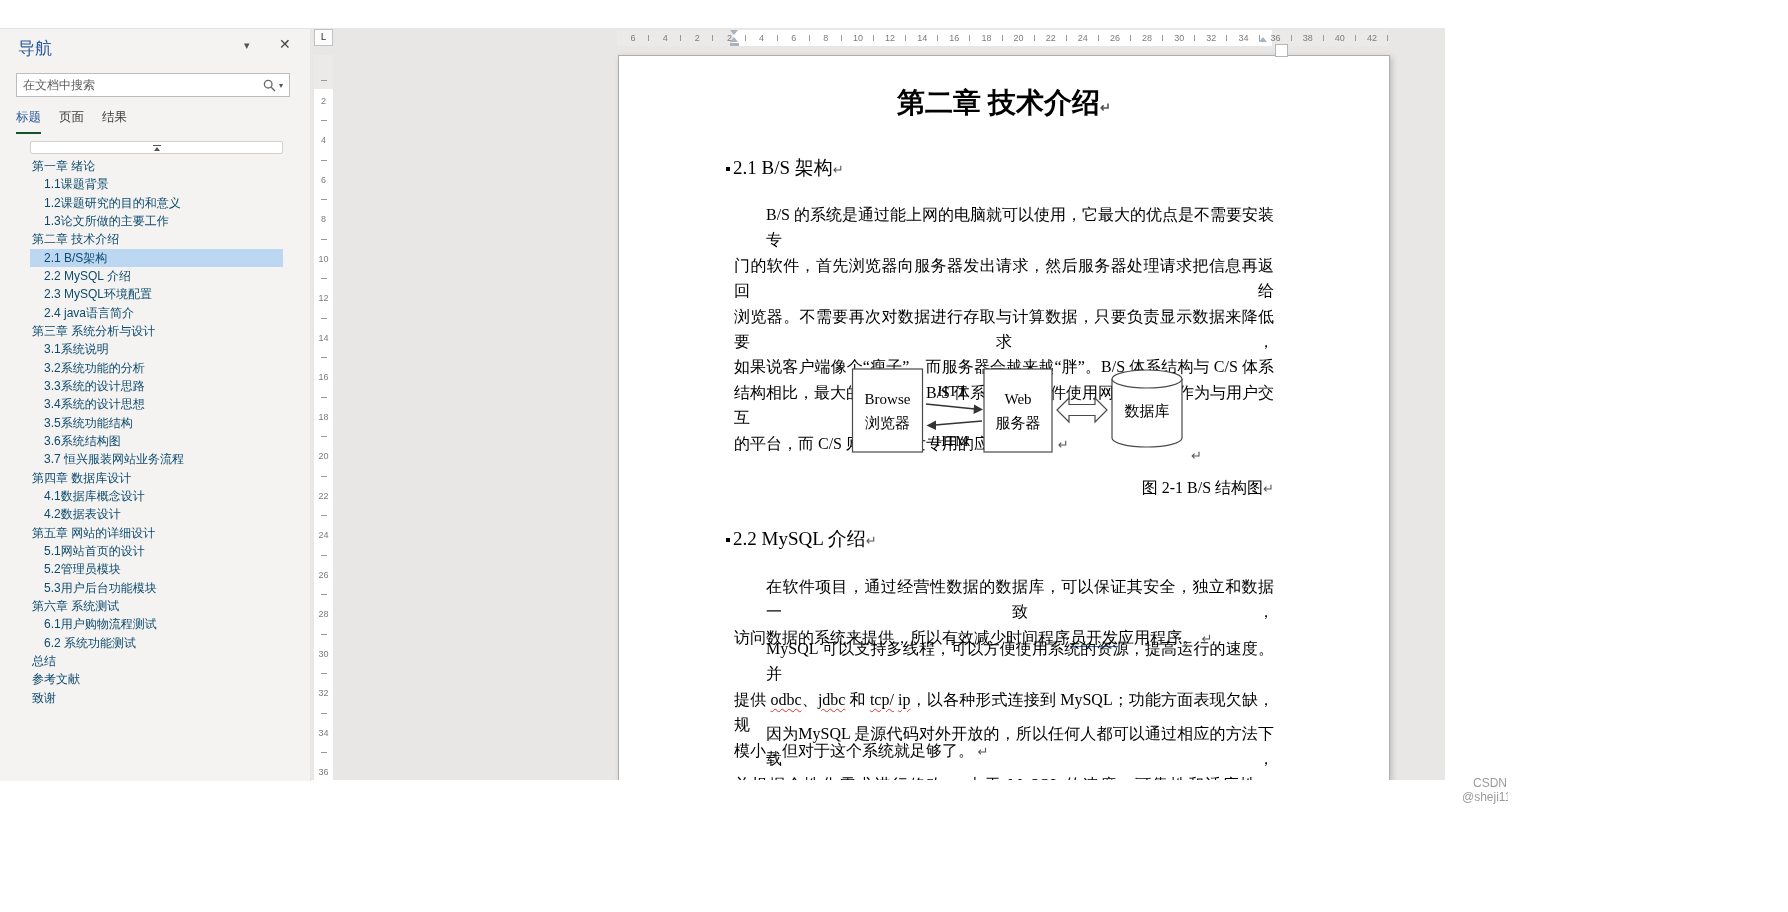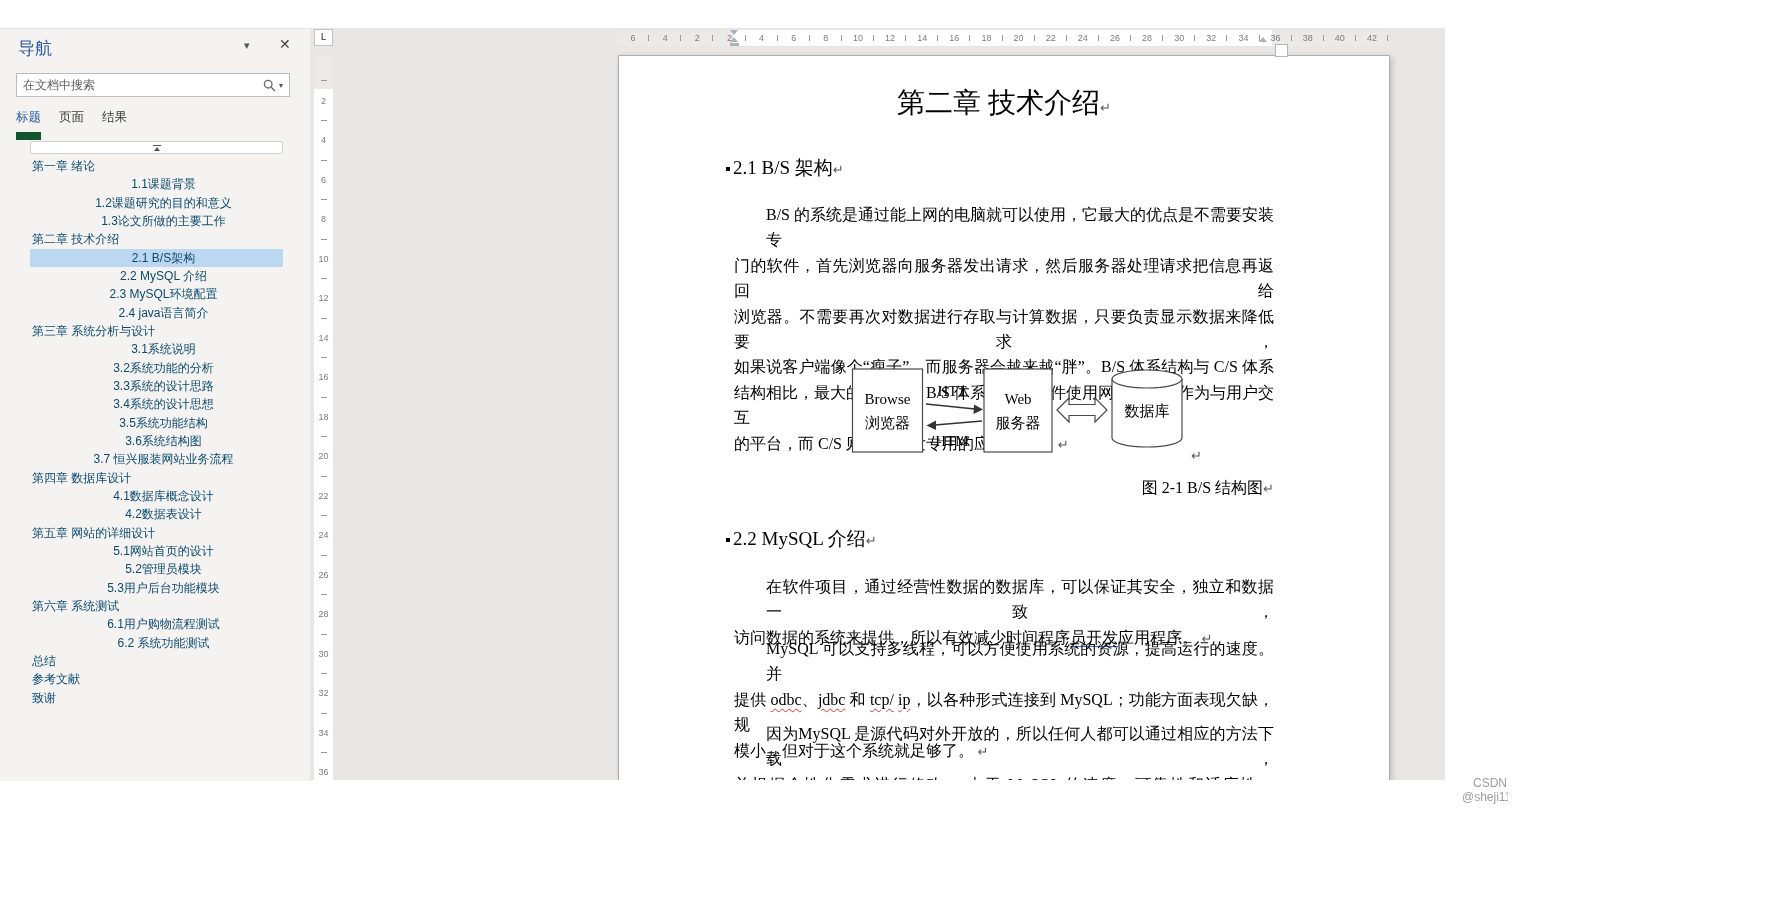--- a/index.html
+++ b/index.html
@@ -14,32 +14,32 @@
   .nav-close-btn{position:absolute;left:279px;top:7px;font-size:14px;color:#444;cursor:pointer;}
   .nav-search{position:absolute;left:16px;top:44px;width:274px;height:24px;background:#fff;
               border:1px solid #bdbdbd;display:flex;align-items:center;box-sizing:border-box;}
   .nav-search input{flex:1;border:none;outline:none;background:transparent;font-size:12px;
                     color:#333;padding:0 6px;font-family:inherit;}
   .nav-search input::placeholder{color:#5f5f5f;}
   .search-icons{display:flex;align-items:center;gap:3px;padding-right:6px;}
   .search-dd{font-size:8px;color:#555;}
   .nav-tabs{position:absolute;left:16px;top:80px;display:flex;gap:18px;font-size:12.5px;}
   .nav-tab{padding-bottom:6px;color:#3c3c3c;cursor:pointer;}
-  .nav-tab.active{color:#2a5799;border-bottom:8px solid #14532d;}
+  .nav-tab.active{color:#2a5799;border-bottom:2px solid #14532d;}
   .scroll-top{position:absolute;left:30px;top:112px;width:251px;height:11px;background:#fff;
               border:1px solid #d0d0d0;border-radius:2px;display:flex;align-items:center;justify-content:center;}
   .totop{width:8px;border-top:1.5px solid #555;display:flex;justify-content:center;}
   .totop::after{content:"";width:0;height:0;border-left:3.5px solid transparent;
                 border-right:3.5px solid transparent;border-bottom:4.5px solid #555;margin-top:1px;}
   .tree{position:absolute;left:0;top:128px;right:0;bottom:0;padding-left:30px;padding-right:27px;
         font-size:12px;color:#0c4a6e;overflow:hidden;}
   .tree-row{position:relative;height:18.33px;line-height:18.5px;white-space:nowrap;overflow:hidden;cursor:pointer;}
   .tree-row .label{display:block;}
   .tree-row.lv1 .label{padding-left:2px;}
-  .tree-row.lv2 .label{padding-left:14px;text-align:center;}
+  .tree-row.lv2 .label{padding-left:14px;}
   .tree-row.selected{background:#bcd7f2;}
 
   
   .doc-area{position:absolute;left:310px;top:28px;width:1135px;height:752px;background:#e8e7e5;overflow:hidden;}
   .tab-selector{position:absolute;left:4px;top:1px;width:19px;height:17px;background:#fcfcfc;
                 border:1px solid #c2c2c2;box-sizing:border-box;display:flex;align-items:center;
                 justify-content:center;font:10px "Liberation Mono","DejaVu Sans Mono",monospace;color:#333;}
   
   .vruler{position:absolute;left:4px;top:27px;width:19px;height:725px;background:#fff;overflow:hidden;}
   .vmargin{height:34px;background:#eceae8;display:flex;align-items:flex-end;justify-content:center;}
@@ -59,21 +59,21 @@
   .ind-first{left:113px;top:0;border-left:4.5px solid transparent;border-right:4.5px solid transparent;border-top:5px solid #a9b2bf;}
   .ind-hang{left:113px;top:7px;border-left:4.5px solid transparent;border-right:4.5px solid transparent;border-bottom:5px solid #a9b2bf;}
   .ind-box{position:absolute;left:113px;top:12.5px;width:9px;height:3px;background:#a9b2bf;}
   .ind-right{left:642px;top:7px;border-left:4.5px solid transparent;border-right:4.5px solid transparent;border-bottom:5px solid #a9b2bf;}
   .marker-box{position:absolute;left:965px;top:16px;width:13px;height:13px;background:#fff;border:1px solid #b5b5b5;box-sizing:border-box;z-index:5;}
 
   
   .page{position:absolute;left:308px;top:27px;width:772px;height:726px;background:#fff;
         border:1px solid #aeaeae;box-sizing:border-box;box-shadow:2px 2px 6px rgba(0,0,0,.18);overflow:hidden;}
   .doc-title{position:absolute;left:115px;top:28px;width:540px;text-align:center;
-             font-family:"Liberation Serif","DejaVu Serif",serif;font-weight:normal;font-size:28px;color:#000;}
+             font-family:"Liberation Serif","DejaVu Serif",serif;font-weight:bold;font-size:28px;color:#000;}
   .h2{position:absolute;left:107px;font-family:"Liberation Serif","DejaVu Serif",serif;
       font-weight:normal;font-size:19px;color:#000;}
   .kwn{display:inline-block;width:4px;height:4px;background:#000;margin-right:3px;vertical-align:3px;}
   .para{position:absolute;left:115px;width:540px;font-family:"Liberation Serif","DejaVu Serif",serif;
         font-size:16px;line-height:25.4px;color:#000;}
   .doc-line{text-align:justify;text-align-last:justify;}
   .doc-line.last{text-align-last:left;}
   .doc-line.indent{padding-left:32px;}
   .mark{color:#555;font-size:13px;font-family:"Liberation Sans",sans-serif;}
   .spell{text-decoration:underline wavy #e03030;text-decoration-thickness:1px;text-underline-offset:3px;}

